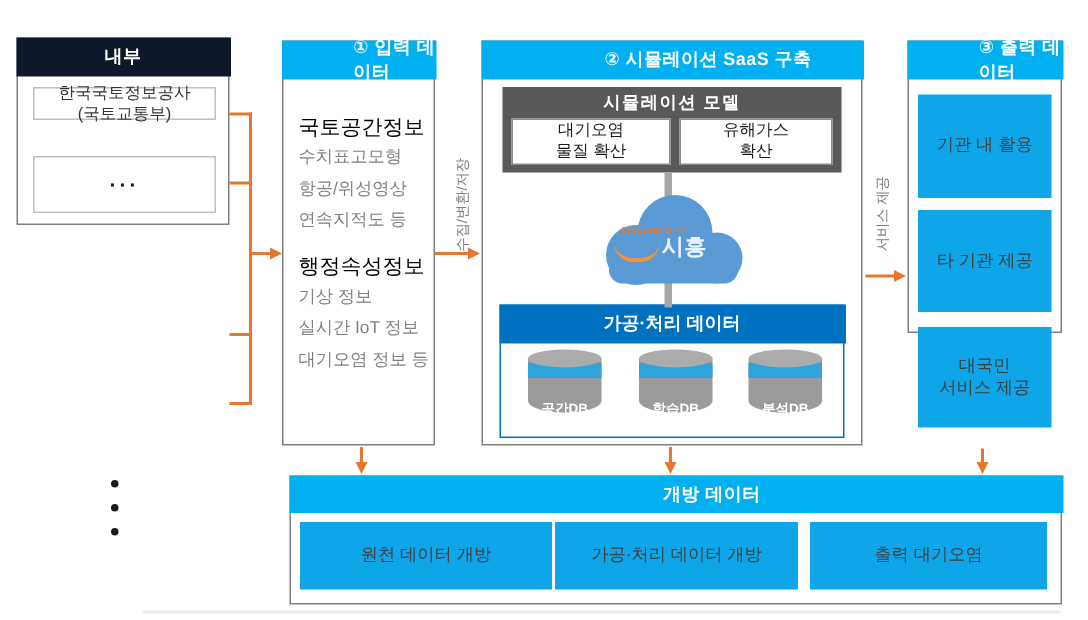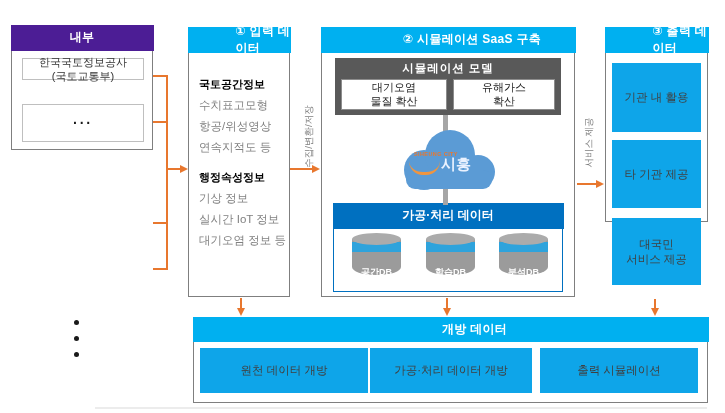--- a/index.html
+++ b/index.html
@@ -4,42 +4,42 @@
 <style>
   * { margin:0; padding:0; box-sizing:border-box; }
   html,body { background:#fff; }
   body { font-family:"Liberation Sans","DejaVu Sans",sans-serif; }
   .canvas { position:relative; width:725px; height:413px; background:#fff; overflow:hidden; }
 
   .panel { position:absolute; background:#fff; border:1.5px solid #7f7f7f; }
   .panel-head { position:absolute; left:-1.5px; right:-1.5px; top:-1.5px; height:26px;
     display:flex; align-items:center; justify-content:center;
     color:#fff; font-weight:bold; font-size:12px; letter-spacing:.3px; }
-  .head-blue { background:#4c1d95; }
+  .head-blue { background:#0f172a; }
   .head-cyan { background:#00B0F0;padding-left:48px; }
 
   .src-item { position:absolute; border:1px solid #BFBFBF; background:#fff;
     display:flex; align-items:center; justify-content:center; text-align:center;
     font-size:11px; line-height:14px; color:#333; white-space:pre-line; }
   .src-dots { font-size:14px; font-weight:bold; letter-spacing:2px; color:#1a1a1a; }
 
   .dot { position:absolute; width:5px; height:5px; border-radius:50%; background:#1a1a1a; }
 
   .oline-h { position:absolute; height:2px; background:#E8772E; }
   .oline-v { position:absolute; width:2px; background:#E8772E; }
   .arr-r { position:absolute; width:0; height:0;
     border-top:4px solid transparent; border-bottom:4px solid transparent; border-left:8px solid #E8772E; }
   .arr-d { position:absolute; width:0; height:0;
     border-left:4px solid transparent; border-right:4px solid transparent; border-top:8px solid #E8772E; }
 
   .rot-label { position:absolute; width:84px; text-align:center; font-size:9.5px; color:#7f7f7f;
     transform:rotate(-90deg); white-space:nowrap; }
 
   .in-list { position:absolute; left:10px; top:46px; right:2px; }
-  .in-head { font-size:11px; font-weight:bold; color:#000; line-height:21px; }
+  .in-head { font-size:14px; font-weight:normal; color:#000; line-height:21px; }
   .in-item { font-size:11.5px; color:#808080; line-height:21px; }
   .in-gap { height:9px; }
 
   .model-box { position:absolute; left:13px; top:30px; width:226px; height:57px; background:#595959; }
   .model-title { height:20px; display:flex; align-items:center; justify-content:center;
     color:#fff; font-size:11.5px; font-weight:bold; letter-spacing:1px; }
   .model-module { position:absolute; background:#fff; border:1px solid #8c8c8c;
     display:flex; align-items:center; justify-content:center; text-align:center;
     font-size:11px; line-height:13.5px; color:#1a1a1a; white-space:pre-line; }
 
@@ -181,17 +181,17 @@
   <div class="arr-d" style="left:237px;top:308px"></div>
   <div class="oline-v" style="left:446px;top:298px;height:10px"></div>
   <div class="arr-d" style="left:443px;top:308px"></div>
   <div class="oline-v" style="left:654px;top:299px;height:9px"></div>
   <div class="arr-d" style="left:651px;top:308px"></div>
 
   <div class="panel" style="left:193px;top:317px;width:515px;height:86px">
     <div class="panel-head head-cyan" style="height:25px">개방 데이터</div>
     <div class="gray-item" style="left:6px;top:30px;width:168px;height:45px">원천 데이터 개방</div>
     <div class="gray-item" style="left:176px;top:30px;width:162px;height:45px">가공·처리 데이터 개방</div>
-    <div class="gray-item" style="left:346px;top:30px;width:158px;height:45px">출력 시뮬레이션</div>
+    <div class="gray-item" style="left:346px;top:30px;width:158px;height:45px">출력 대기오염</div>
   </div>
 
   <div class="bottom-rule"></div>
 </div>
 
 </body></html>

